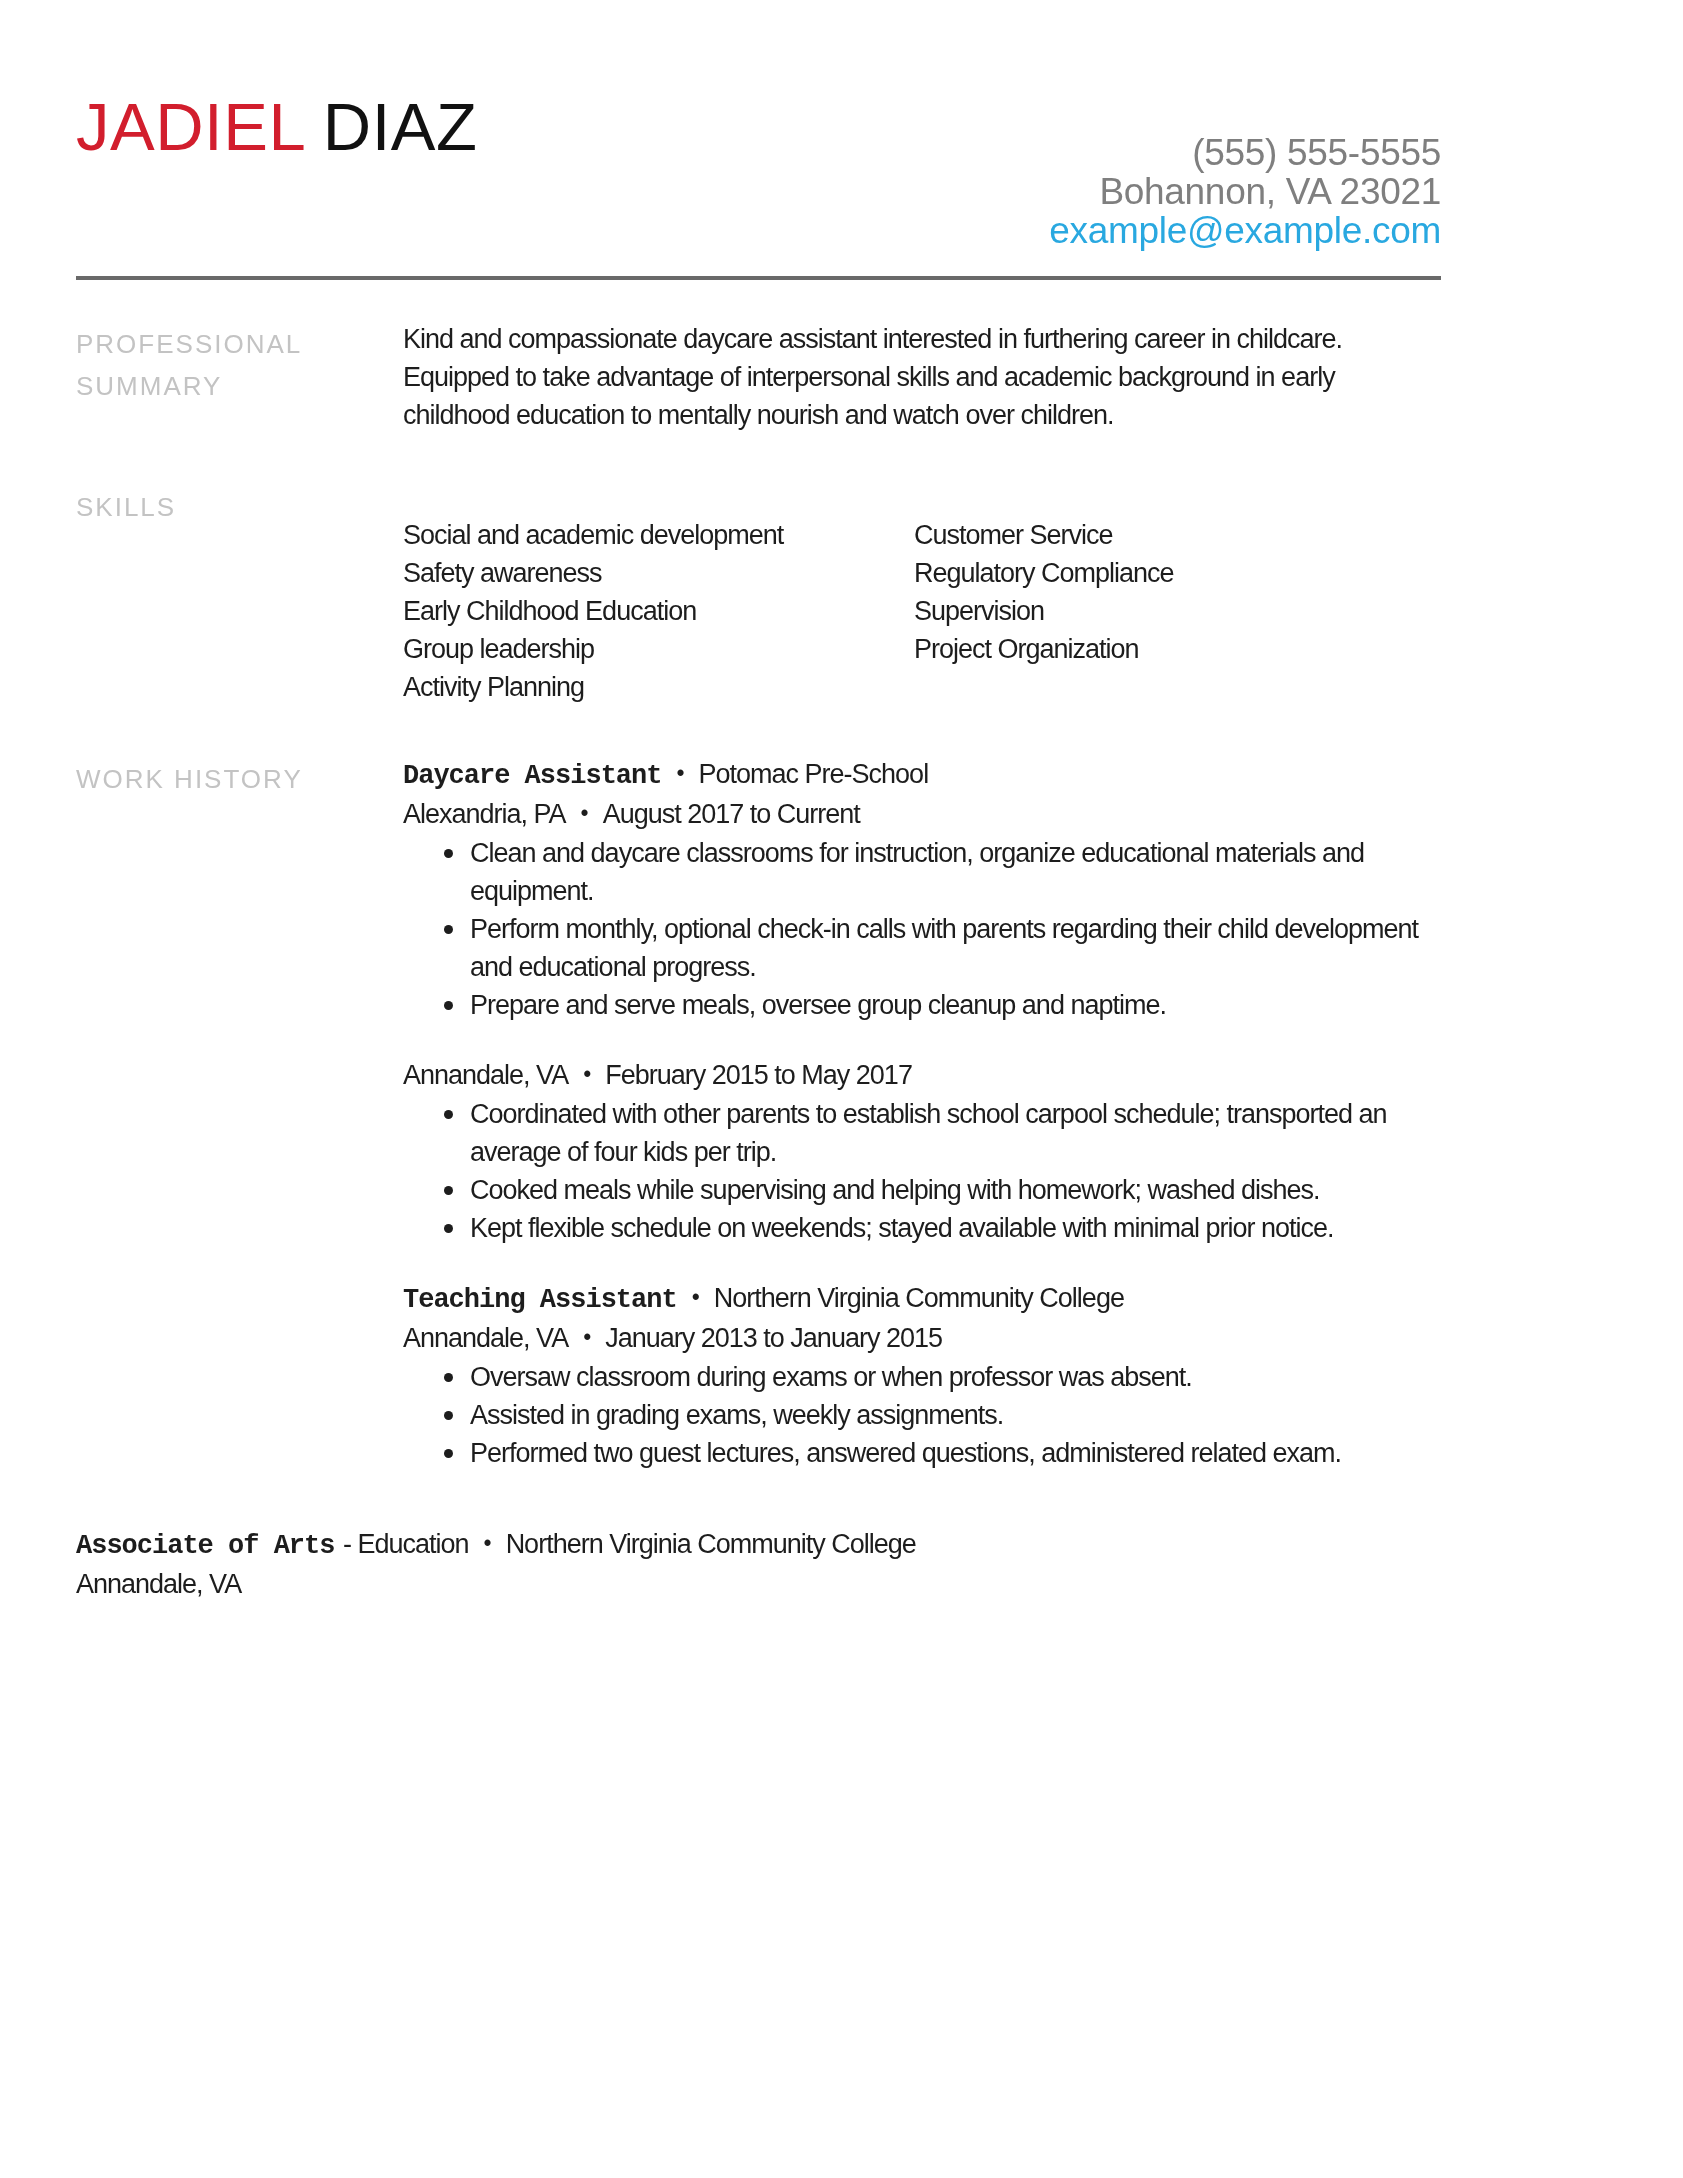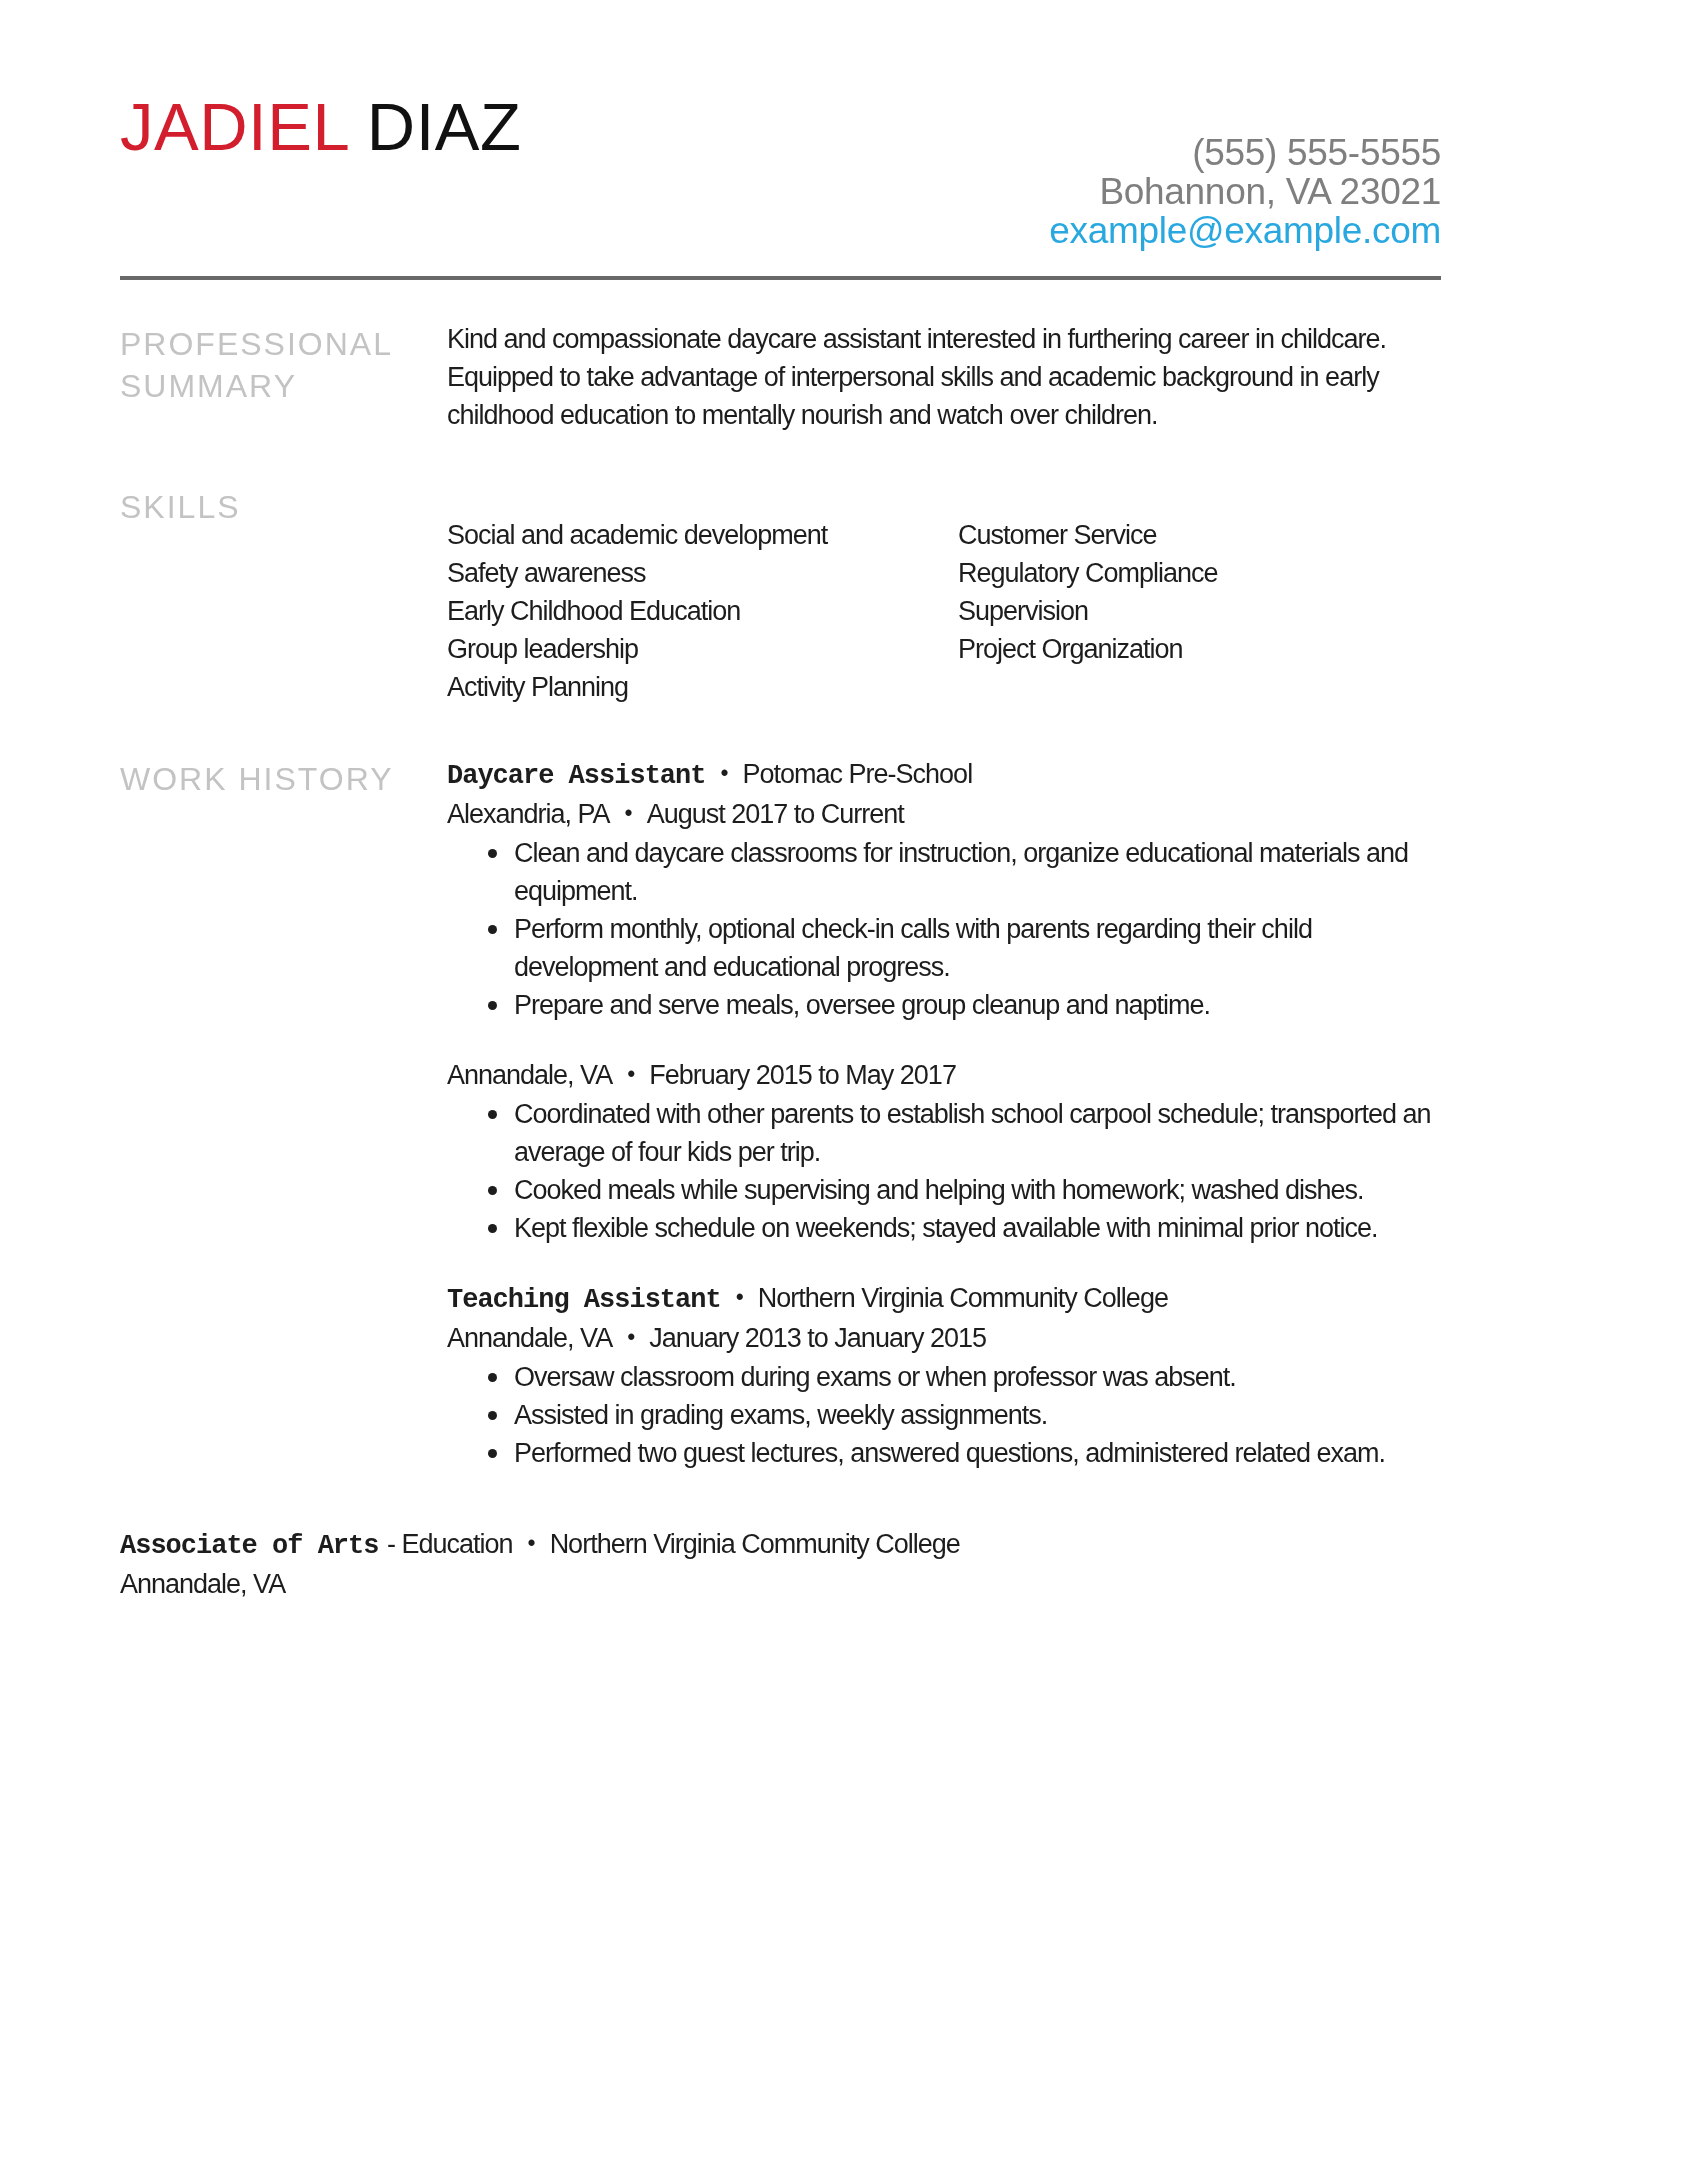--- a/index.html
+++ b/index.html
@@ -8,21 +8,21 @@
     width: 1683px;
     height: 2178px;
     font-family: "Liberation Sans", sans-serif;
     color: #1d1d1d;
     position: relative;
     overflow: hidden;
   }
   .page {
     width: 1627px;
     height: 2178px;
-    padding: 0 186px 0 120px;
+    padding: 0 186px 0 76px;
   }
 
   
   header.resume-header {
     display: flex;
     justify-content: space-between;
     align-items: flex-start;
     padding-top: 91px;
     padding-bottom: 26px;
     border-bottom: 4px solid #696969;
@@ -48,21 +48,21 @@
 
   
   main { padding-top: 40px; }
   section.row {
     display: flex;
     margin-bottom: 49px;
   }
   .label {
     flex: 0 0 327px;
     width: 327px;
-    font-size: 32px;
+    font-size: 26px;
     line-height: 42px;
     letter-spacing: 2px;
     color: #c3c3c3;
     padding-top: 3px;
   }
   .content {
     flex: 1 1 auto;
     width: 982px;
     font-size: 27px;
     line-height: 38px;

